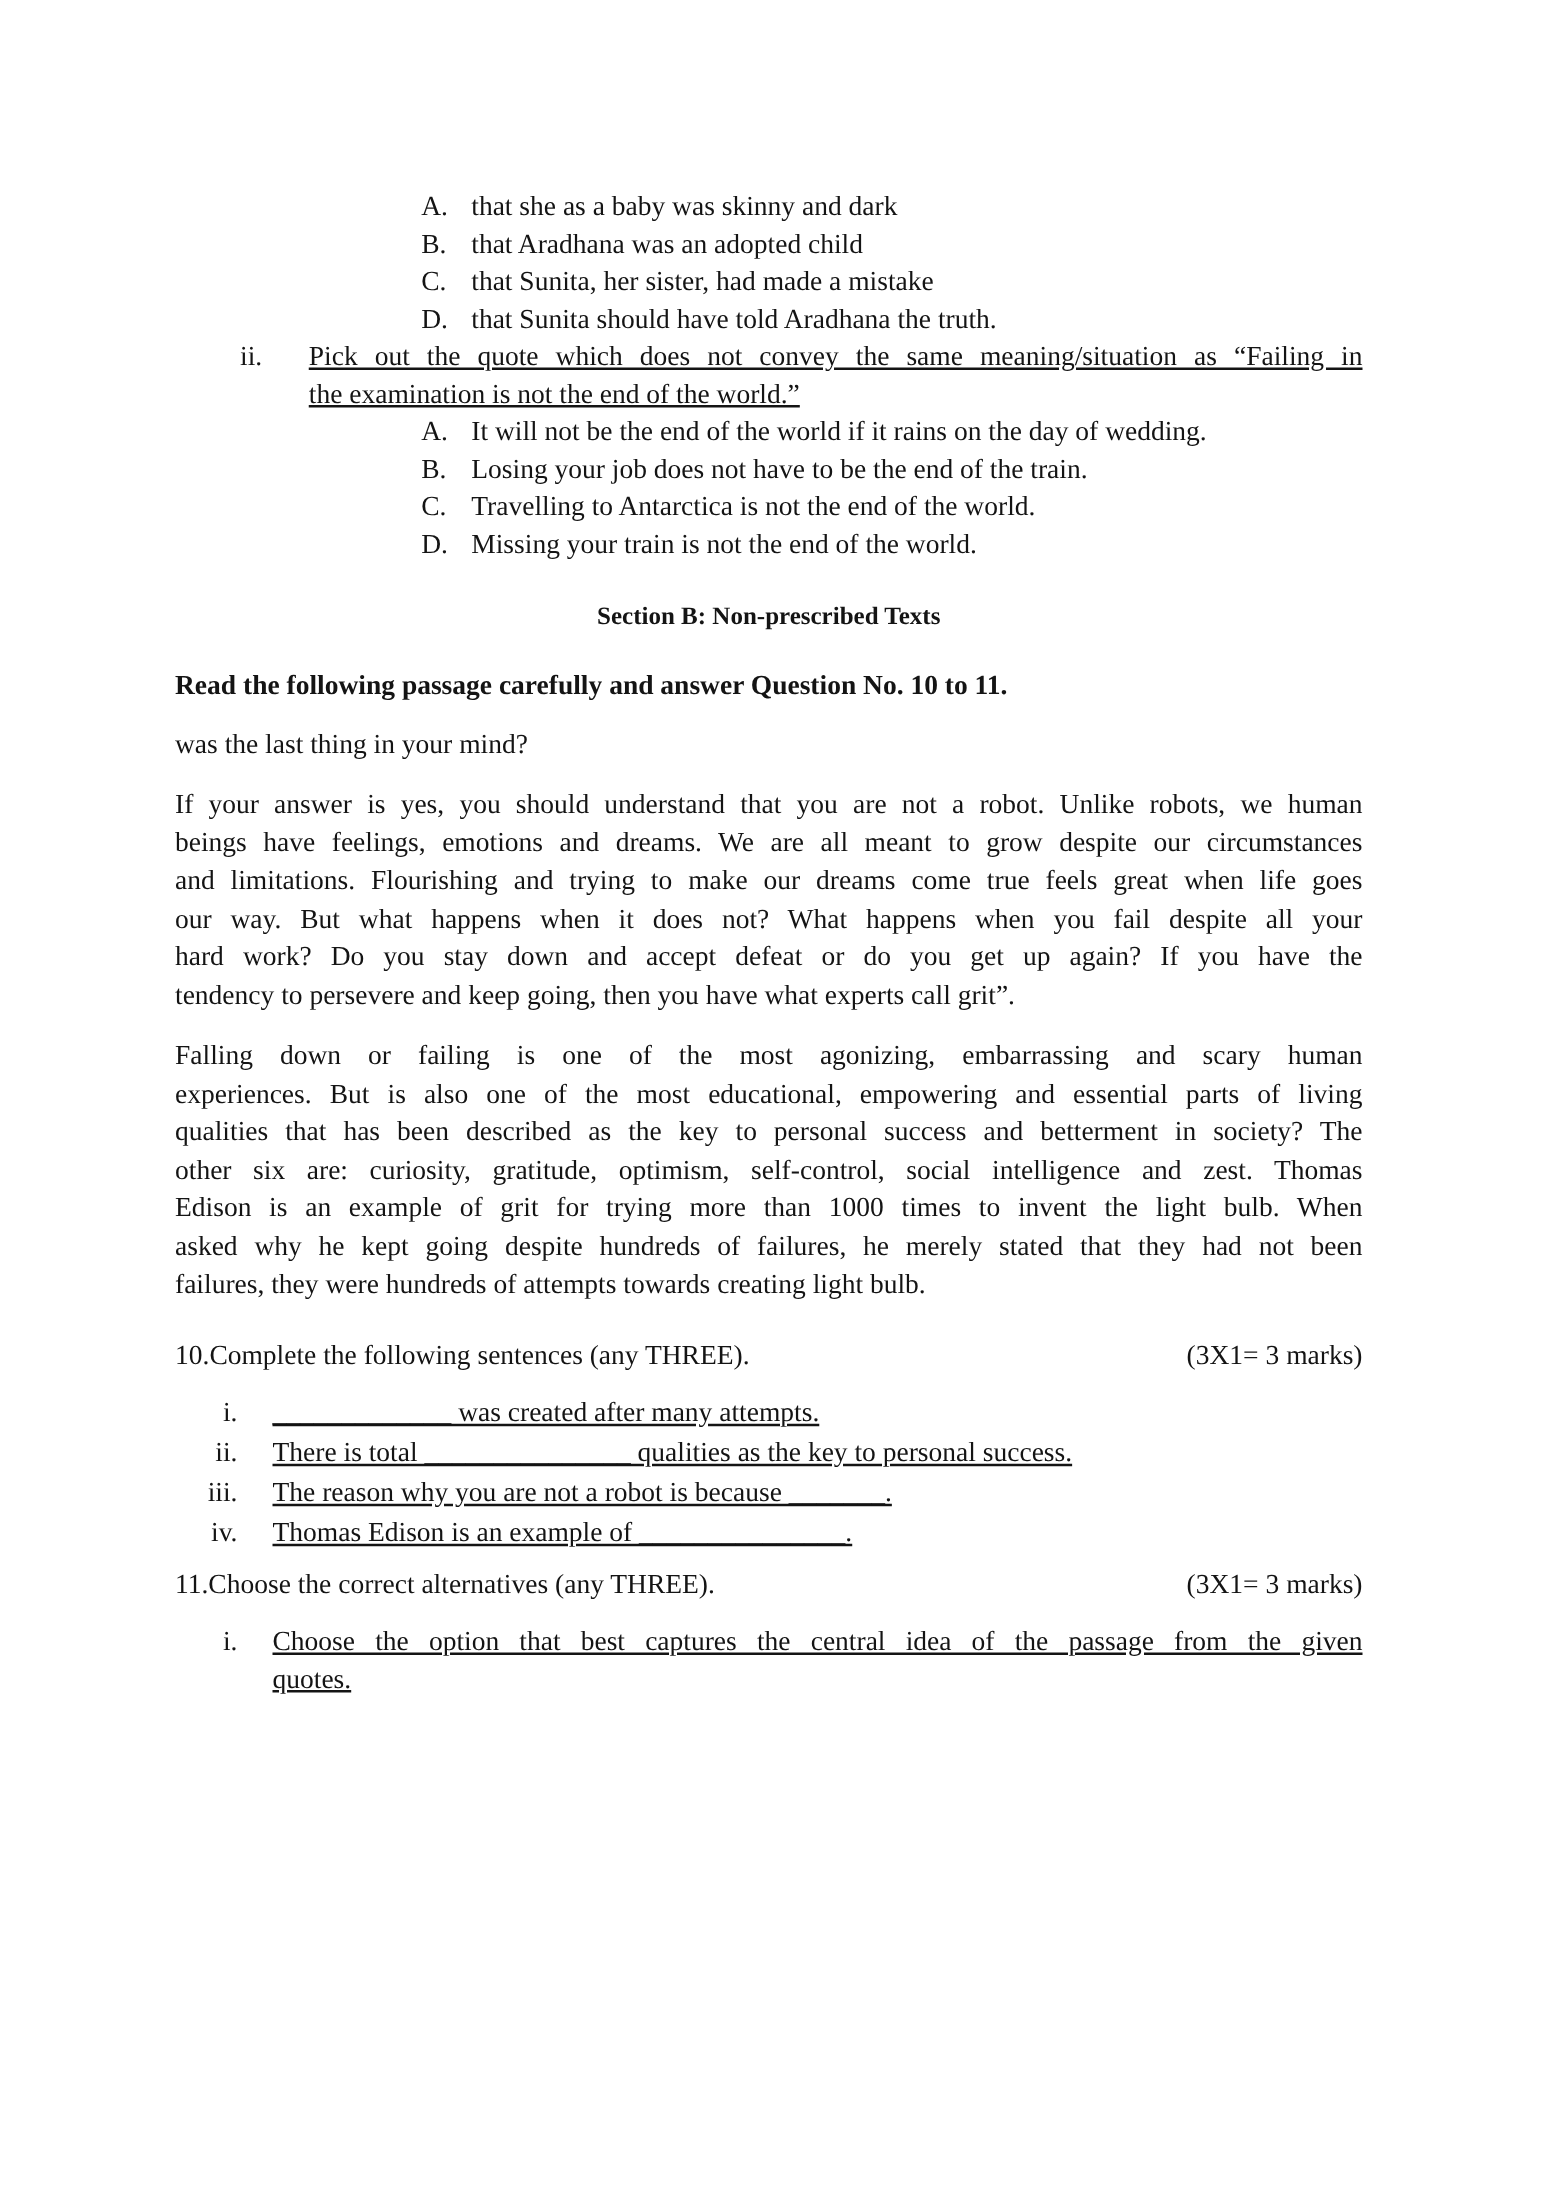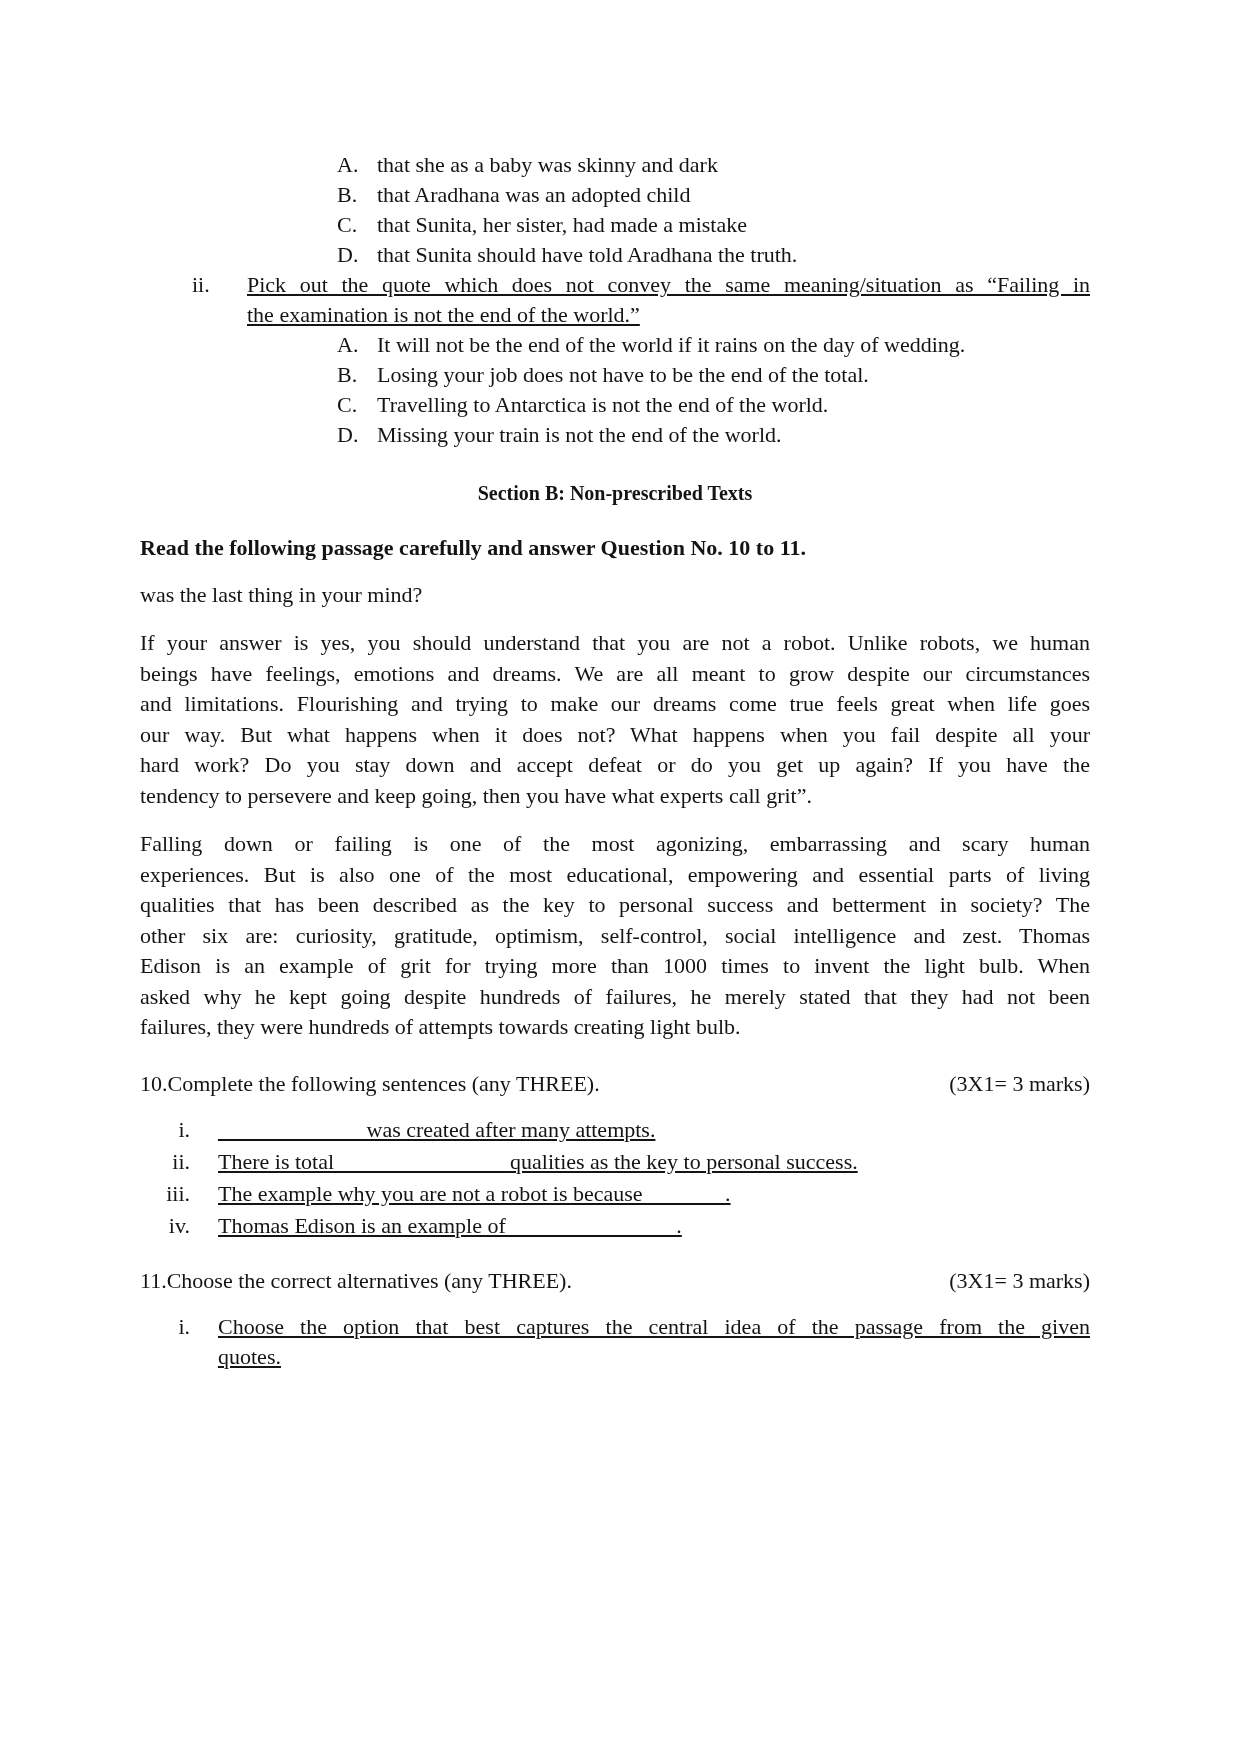--- a/index.html
+++ b/index.html
@@ -22,21 +22,21 @@
   .rtext-gap{margin-left:28px;}
   
   .lines .jline{text-align:justify;text-align-last:justify;}
   .lines .jline:last-child{text-align-last:left;}
   
   .section-heading{margin:28px 0 0;font-size:20px;font-weight:bold;text-align:center;line-height:31px;}
   .instruction{margin:24px 0 0;font-weight:bold;line-height:30px;}
   .para{margin-top:18px;line-height:30.5px;}
   .para-first{margin-top:17px;line-height:30px;}
   .qheader{display:flex;justify-content:space-between;font-weight:normal;line-height:30px;margin-top:26px;align-items:flex-end;}
-  .qheader-tight{margin-top:24px;}
+  .qheader-tight{margin-top:10px;}
   .qlist{margin-top:15px;}
   .qlist .roman-item{line-height:32px;}
   .q11-item{margin-top:16px;}
 </style>
 </head>
 <body>
 
 <div class="page">
   <div class="content">
 
@@ -67,21 +67,21 @@
         </div>
     </div>
 
     <div class="opt-group">
       <div class="opt-row">
         <span class="opt-label">A.</span>
         <span class="opt-text">It will not be the end of the world if it rains on the day of wedding.</span>
       </div>
       <div class="opt-row">
         <span class="opt-label">B.</span>
-        <span class="opt-text">Losing your job does not have to be the end of the total.</span>
+        <span class="opt-text">Losing your job does not have to be the end of the train.</span>
       </div>
       <div class="opt-row">
         <span class="opt-label">C.</span>
         <span class="opt-text">Travelling to Antarctica is not the end of the world.</span>
       </div>
       <div class="opt-row">
         <span class="opt-label">D.</span>
         <span class="opt-text">Missing your train is not the end of the world.</span>
       </div>
     </div>
@@ -120,21 +120,21 @@
       <div class="roman-item">
         <span class="rnum-sm">i.</span>
         <span class="rtext rtext-gap">_____________ was created after many attempts.</span>
       </div>
       <div class="roman-item">
         <span class="rnum-sm">ii.</span>
         <span class="rtext rtext-gap">There is total _______________ qualities as the key to personal success.</span>
       </div>
       <div class="roman-item">
         <span class="rnum-sm">iii.</span>
-        <span class="rtext rtext-gap">The example why you are not a robot is because _______.</span>
+        <span class="rtext rtext-gap">The reason why you are not a robot is because _______.</span>
       </div>
       <div class="roman-item">
         <span class="rnum-sm">iv.</span>
         <span class="rtext rtext-gap">Thomas Edison is an example of _______________.</span>
       </div>
     </div>
 
     <div class="qheader qheader-tight">
       <span>11.Choose the correct alternatives (any THREE).</span>
       <span>(3X1= 3 marks)</span>

